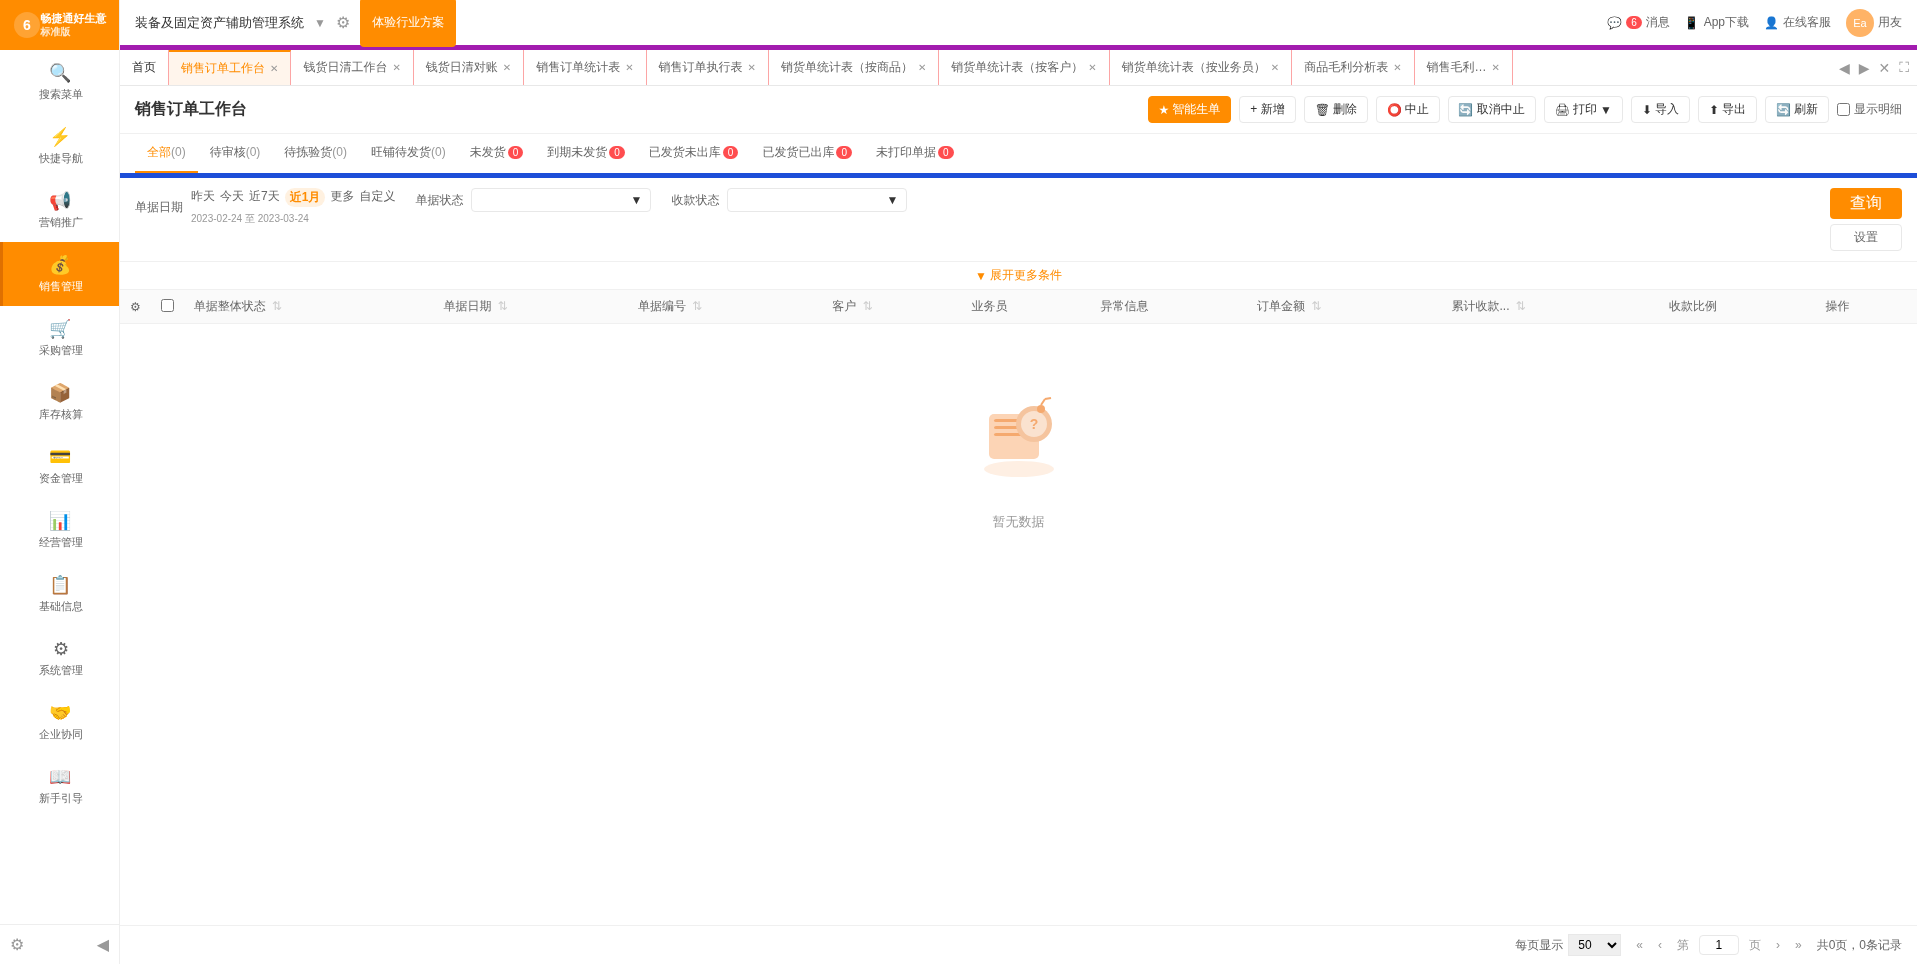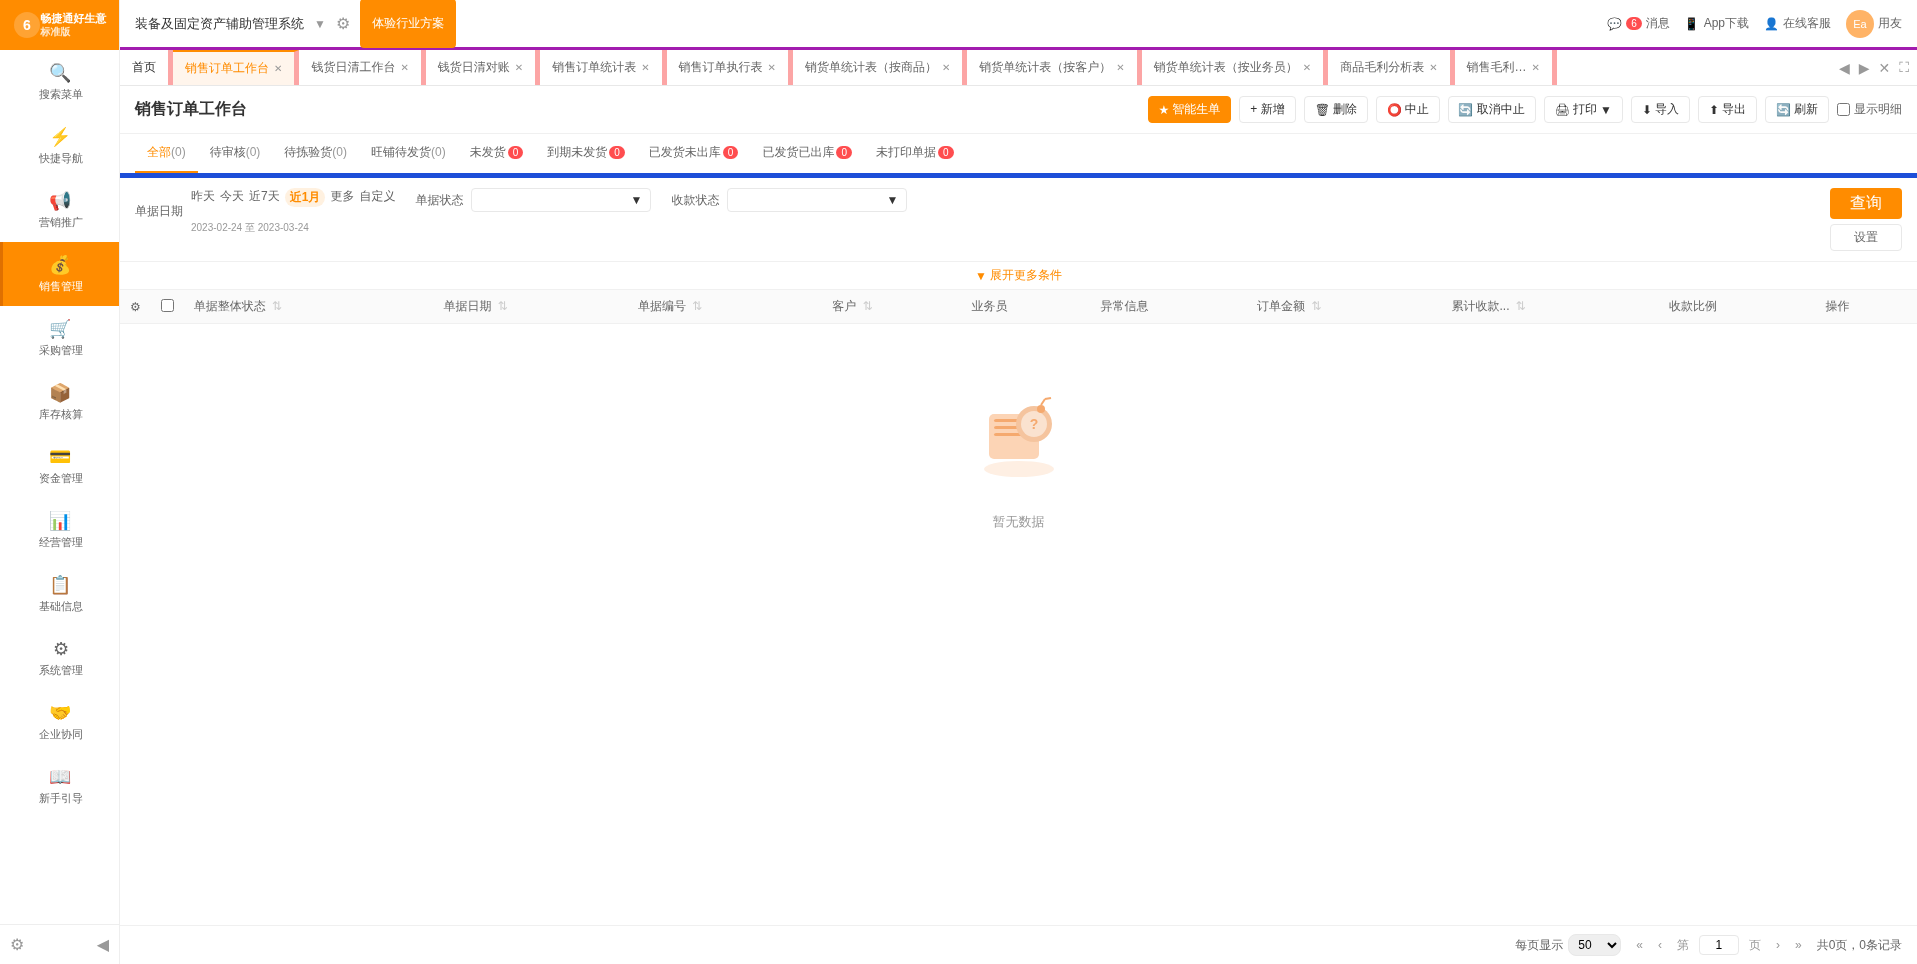--- a/index.html
+++ b/index.html
@@ -13,34 +13,34 @@
     .nav-item.active { background: #ff8c00; color: #fff; border-left-color: #e07000; }
     .nav-item .nav-icon { font-size: 18px; margin-bottom: 3px; }
     .nav-item .nav-label { font-size: 11px; text-align: center; }
     .sidebar-bottom { padding: 10px; border-top: 1px solid #eee; display: flex; justify-content: space-between; }
     .sidebar-bottom span { cursor: pointer; color: #999; font-size: 16px; }
 
     
     .main { flex: 1; display: flex; flex-direction: column; overflow: hidden; }
 
     
-    .top-header { height: 50px; background: #fff; border-bottom: 3px solid #a21caf; display: flex; align-items: center; padding: 0 15px; justify-content: space-between; flex-shrink: 0; }
+    .top-header { height: 50px; background: #fff; border-bottom: 5px solid #a21caf; display: flex; align-items: center; padding: 0 15px; justify-content: space-between; flex-shrink: 0; }
     .top-header-left { display: flex; align-items: center; gap: 10px; }
     .system-title { font-size: 13px; color: #333; }
     .dropdown-btn { color: #999; font-size: 12px; cursor: pointer; }
     .gear-btn { color: #999; font-size: 16px; cursor: pointer; }
     .industry-btn { background: #ff8c00; color: #fff; border: none; padding: 16px 12px; border-radius: 4px; cursor: pointer; font-size: 12px; }
     .top-header-right { display: flex; align-items: center; gap: 15px; }
     .header-action { display: flex; align-items: center; gap: 4px; color: #666; cursor: pointer; font-size: 12px; }
     .badge { background: #ff4d4f; color: #fff; border-radius: 10px; padding: 1px 5px; font-size: 10px; }
     .avatar { width: 28px; height: 28px; background: #ffb366; border-radius: 50%; display: flex; align-items: center; justify-content: center; color: #fff; font-size: 11px; }
 
     
     .tabs-bar { height: 36px; background: #fff; border-bottom: 1px solid #e8e8e8; display: flex; align-items: center; overflow: hidden; flex-shrink: 0; }
-    .tab-item { height: 36px; padding: 0 12px; display: flex; align-items: center; gap: 5px; cursor: pointer; font-size: 12px; color: #666; white-space: nowrap; border-right: 5px solid #fca5a5; flex-shrink: 0; }
+    .tab-item { height: 36px; padding: 0 12px; display: flex; align-items: center; gap: 5px; cursor: pointer; font-size: 12px; color: #666; white-space: nowrap; border-right: 1px solid #fca5a5; flex-shrink: 0; }
     .tab-item.home { color: #333; }
     .tab-item.active { background: #fff5ec; color: #ff8c00; border-top: 2px solid #ff8c00; }
     .tab-item .tab-close { color: #999; font-size: 10px; }
     .tabs-controls { display: flex; align-items: center; margin-left: auto; padding: 0 5px; gap: 3px; flex-shrink: 0; }
     .tabs-controls span { cursor: pointer; color: #999; padding: 0 3px; font-size: 14px; }
     .content-inner { background: #fff; flex: 1; margin: 0; display: flex; flex-direction: column; }
 
     
     .page-header { padding: 10px 15px; border-bottom: 1px solid #f0f0f0; display: flex; align-items: center; justify-content: space-between; flex-shrink: 0; }
     .page-title { font-size: 16px; font-weight: bold; color: #333; }
@@ -53,21 +53,21 @@
     .sub-tabs { padding: 0 15px; border-bottom: 5px solid #1d4ed8; display: flex; align-items: center; gap: 0; flex-shrink: 0; background: #fff; }
     .sub-tab { padding: 10px 12px; cursor: pointer; font-size: 12px; color: #666; border-bottom: 2px solid transparent; }
     .sub-tab.active { color: #ff8c00; border-bottom-color: #ff8c00; }
     .sub-tab .count { color: #999; }
     .sub-tab .badge-red { background: #ff4d4f; color: #fff; border-radius: 10px; padding: 1px 5px; font-size: 10px; margin-left: 2px; }
 
     
     .filter-bar { padding: 10px 15px; background: #fff; border-bottom: 1px solid #f0f0f0; display: flex; align-items: flex-start; gap: 20px; flex-shrink: 0; }
     .filter-group { display: flex; align-items: center; gap: 8px; }
     .filter-label { color: #666; font-size: 12px; white-space: nowrap; }
-    .filter-dates { display: flex; flex-direction: column; gap: 14px; }
+    .filter-dates { display: flex; flex-direction: column; gap: 5px; }
     .date-shortcuts { display: flex; gap: 5px; }
     .date-shortcut { cursor: pointer; color: #666; font-size: 12px; }
     .date-shortcut.active { color: #ff8c00; font-weight: bold; background: #fff1e0; padding: 1px 5px; border-radius: 10px; }
     .date-range { font-size: 10px; color: #999; }
     .filter-select { min-width: 150px; border: 1px solid #e8e8e8; border-radius: 4px; padding: 4px 8px; font-size: 12px; color: #333; background: #fff; cursor: pointer; display: flex; align-items: center; justify-content: space-between; }
     .expand-btn { cursor: pointer; color: #ff8c00; font-size: 12px; display: flex; align-items: center; gap: 3px; }
     .filter-actions { display: flex; gap: 5px; margin-left: auto; flex-direction: column; }
     .query-btn { background: #ff8c00; color: #fff; border: none; padding: 5px 20px; border-radius: 4px; cursor: pointer; font-size: 16px; }
     .set-btn { background: #fff; color: #666; border: 1px solid #e8e8e8; padding: 4px 20px; border-radius: 4px; cursor: pointer; font-size: 12px; }
 
@@ -91,21 +91,21 @@
     .th-checkbox { width: 30px; text-align: center; }
     .th-settings { width: 30px; text-align: center; }
 
     
     .empty-state { display: flex; flex-direction: column; align-items: center; justify-content: center; padding: 60px 0; flex: 1; }
     .empty-text { color: #999; font-size: 13px; }
 
     
     .table-footer { padding: 8px 15px; background: #fff; border-top: 1px solid #f0f0f0; display: flex; align-items: center; justify-content: flex-end; gap: 10px; flex-shrink: 0; }
     .pagination-info { color: #666; font-size: 12px; display: flex; align-items: center; gap: 5px; }
-    .page-size-select { border: 1px solid #e8e8e8; border-radius: 8px; padding: 2px 5px; font-size: 12px; }
+    .page-size-select { border: 1px solid #e8e8e8; border-radius: 0; padding: 2px 5px; font-size: 12px; }
     .page-nav { display: flex; align-items: center; gap: 5px; }
     .page-nav span { cursor: pointer; color: #999; padding: 2px 5px; }
     .page-input { width: 40px; border: 1px solid #e8e8e8; border-radius: 4px; padding: 2px 5px; font-size: 12px; text-align: center; }
     .total-info { color: #666; font-size: 12px; }
 
     
     ::-webkit-scrollbar { width: 6px; height: 6px; }
     ::-webkit-scrollbar-track { background: #f1f1f1; }
     ::-webkit-scrollbar-thumb { background: #ccc; border-radius: 3px; }
   </style>

